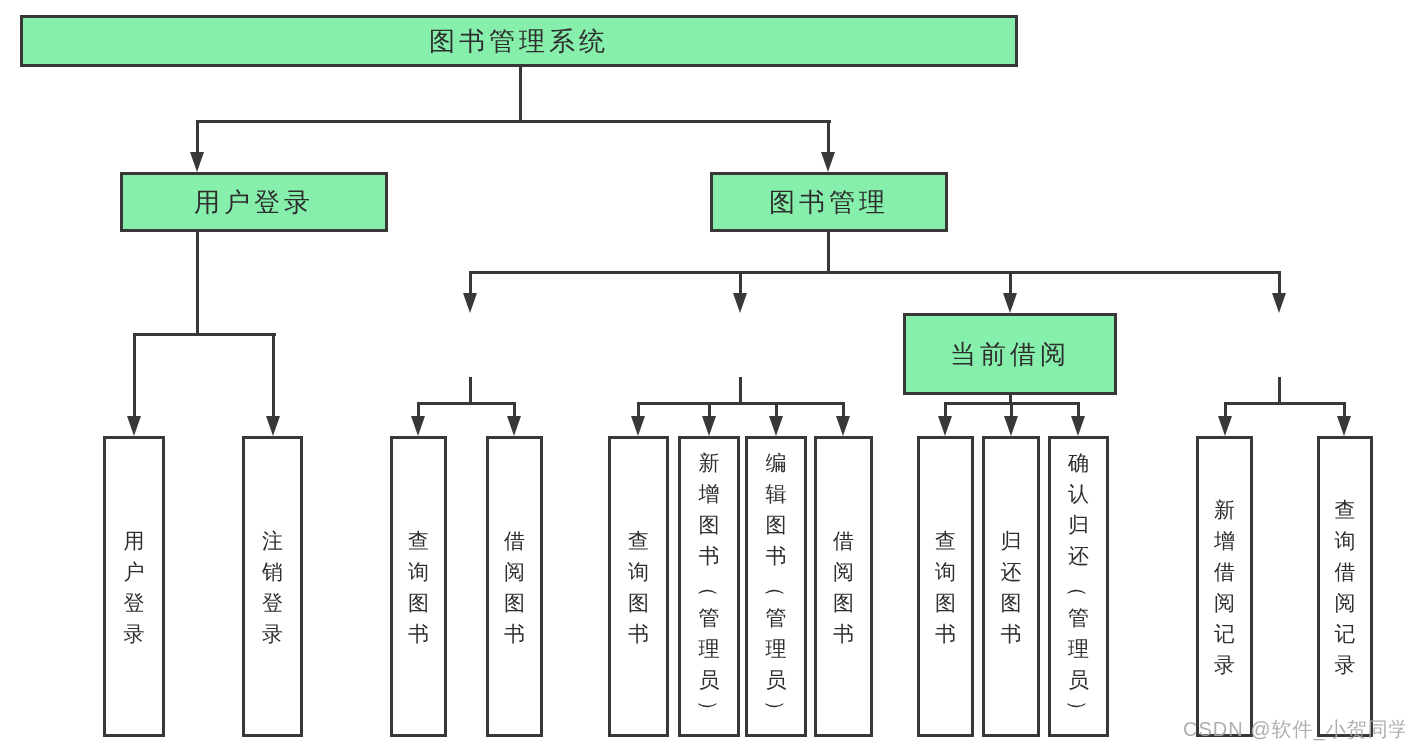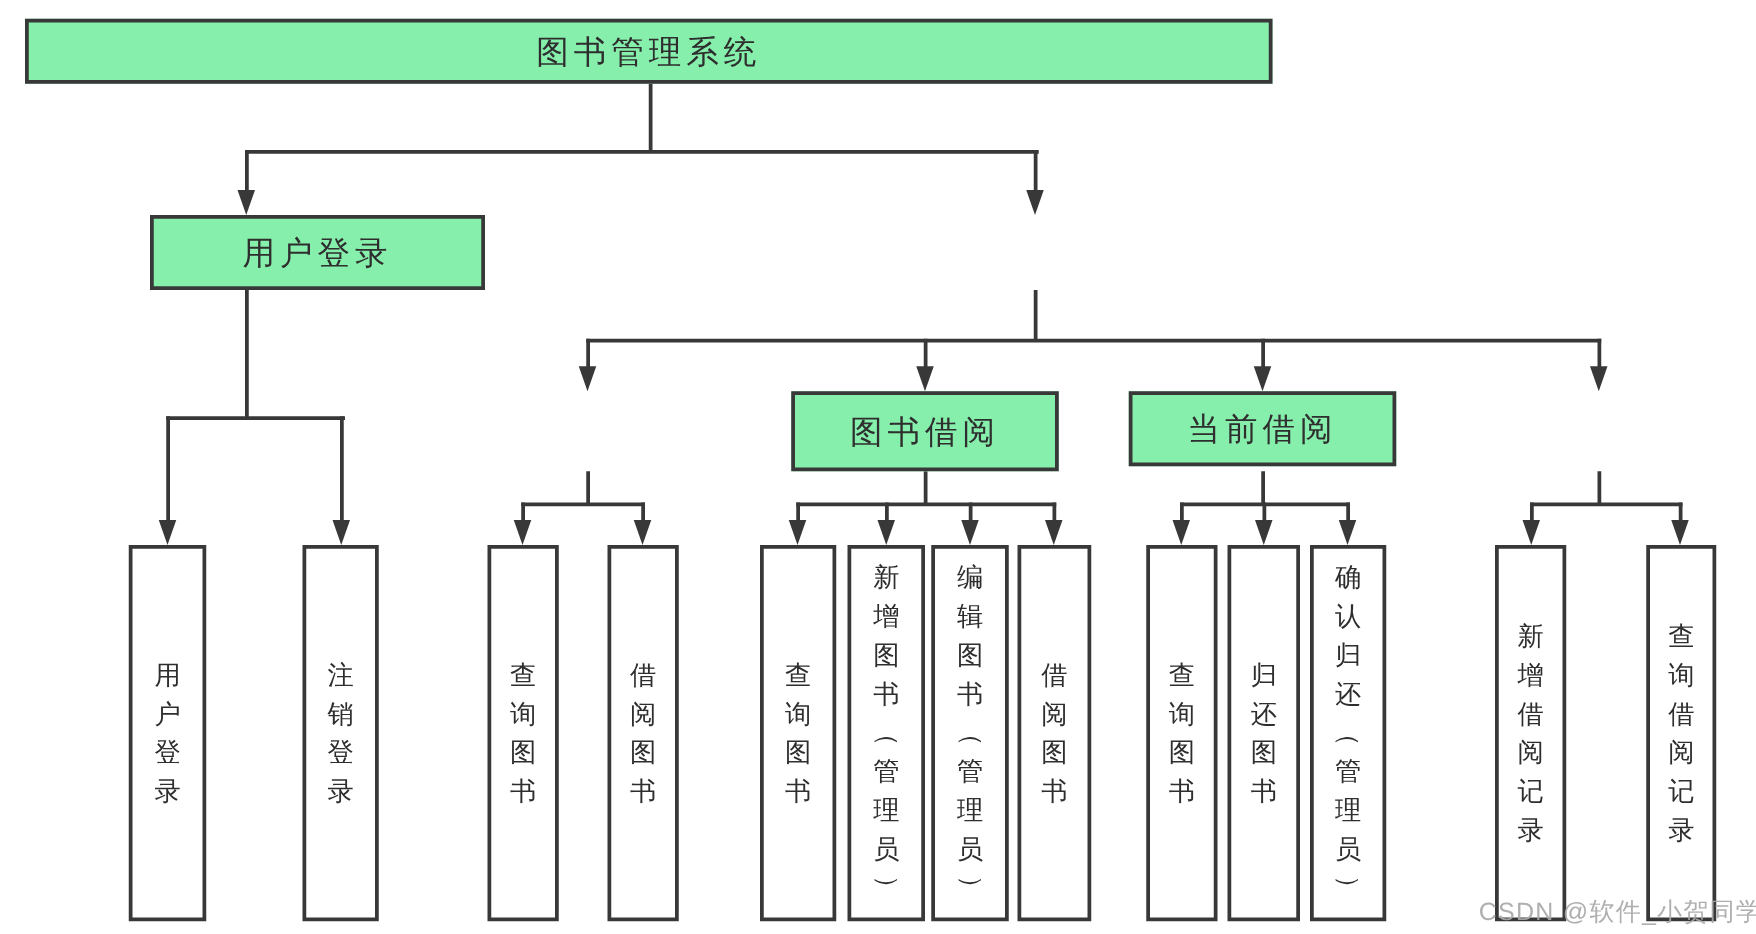--- a/index.html
+++ b/index.html
@@ -78,43 +78,43 @@
   <div class="vline" style="left:519px;top:67px;height:54px;"></div>
   <div class="hline" style="left:196px;top:120px;width:635px;"></div>
   <div class="vline" style="left:196px;top:120px;height:33px;"></div>
   <div class="arrow" style="left:190px;top:152px;"></div>
   <div class="vline" style="left:827px;top:120px;height:33px;"></div>
   <div class="arrow" style="left:821px;top:152px;"></div>
 
   <div class="node" style="left:80px;top:172px;width:268px;height:60px;margin-left:40px;">
     <span>用户登录</span>
   </div>
+  <div class="node" style="left:710px;top:172px;width:238px;height:60px;">
+    <span>图书管理</span>
+  </div>
 
   <div class="vline" style="left:196px;top:232px;height:103px;"></div>
   <div class="hline" style="left:133px;top:333px;width:143px;"></div>
   <div class="vline" style="left:133px;top:333px;height:83px;"></div>
   <div class="arrow" style="left:127px;top:416px;"></div>
   <div class="vline" style="left:272px;top:333px;height:83px;"></div>
   <div class="arrow" style="left:266px;top:416px;"></div>
 
   <div class="vline" style="left:827px;top:232px;height:41px;"></div>
   <div class="hline" style="left:469px;top:271px;width:812px;"></div>
   <div class="vline" style="left:469px;top:271px;height:23px;"></div>
   <div class="arrow" style="left:463px;top:293px;"></div>
   <div class="vline" style="left:739px;top:271px;height:23px;"></div>
   <div class="arrow" style="left:733px;top:293px;"></div>
   <div class="vline" style="left:1009px;top:271px;height:23px;"></div>
   <div class="arrow" style="left:1003px;top:293px;"></div>
   <div class="vline" style="left:1278px;top:271px;height:23px;"></div>
   <div class="arrow" style="left:1272px;top:293px;"></div>
 
-  <div class="node" style="left:633px;top:313px;width:214px;height:64px;">
-    <span>图书借阅</span>
-  </div>
-  <div class="node" style="left:903px;top:313px;width:214px;height:60px;">
+  <div class="node" style="left:903px;top:313px;width:214px;height:82px;">
     <span>当前借阅</span>
   </div>
 
   <div class="vline" style="left:469px;top:377px;height:27px;"></div>
   <div class="hline" style="left:417px;top:402px;width:99px;"></div>
   <div class="vline" style="left:417px;top:402px;height:14px;"></div>
   <div class="arrow" style="left:411px;top:416px;"></div>
   <div class="vline" style="left:513px;top:402px;height:14px;"></div>
   <div class="arrow" style="left:507px;top:416px;"></div>
 

